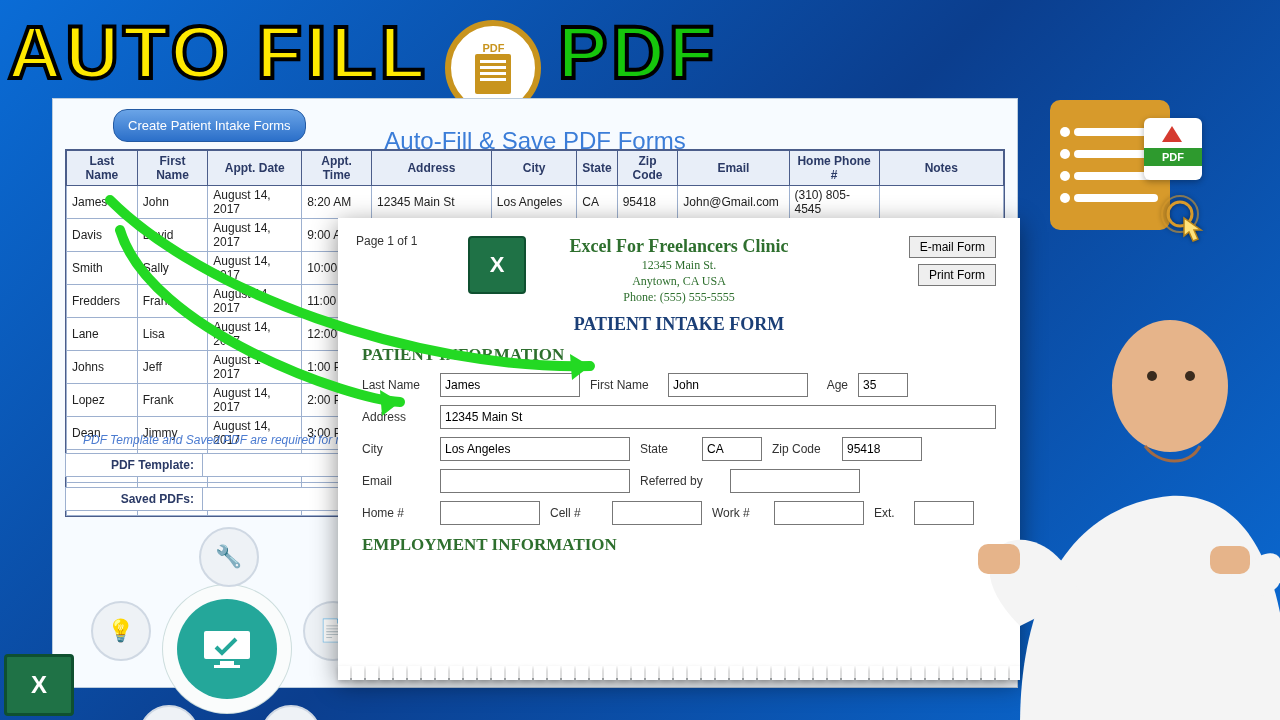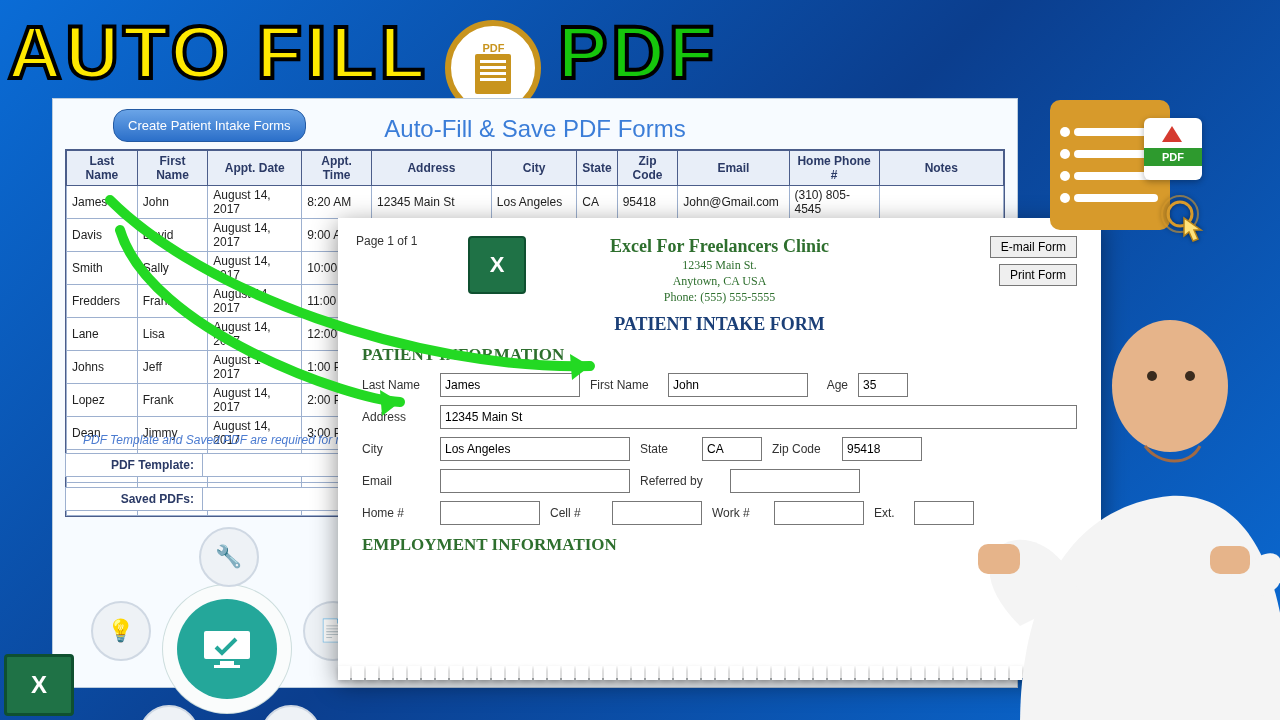--- a/index.html
+++ b/index.html
@@ -8,38 +8,38 @@
 .title-word{display:inline-block;font-size:74px;letter-spacing:4px;-webkit-text-stroke:4px #000;font-weight:900;padding:0 8px}
 .title-yellow{color:#ffe900}
 .title-green{color:#16c60c}
 .pdf-chip{display:inline-flex;align-items:center;justify-content:center;width:84px;height:84px;border-radius:50%;background:#fff;border:6px solid #c8941e;vertical-align:middle;margin:0 4px;position:relative;top:-6px}
 .pdf-chip-inner{display:flex;flex-direction:column;align-items:center}
 .pdf-chip-label{font-size:11px;font-weight:bold;color:#c8941e;background:#fff}
 .pdf-chip-doc{width:36px;height:40px;background:#c8941e;border-radius:2px;position:relative}
 .pdf-chip-doc::before{content:"";position:absolute;top:6px;left:5px;right:5px;height:3px;background:#fff;box-shadow:0 6px 0 #fff,0 12px 0 #fff,0 18px 0 #fff}
 .excel-panel{position:absolute;left:52px;top:98px;width:966px;height:590px;background:#f7fbff;border:1px solid #bcd;padding:0;box-sizing:border-box}
 .excel-inner{position:relative;padding:12px 12px}
-.app-title{color:#3b7dd8;font-size:24px;text-align:center;margin:4px 0 8px 0}
+.app-title{color:#3b7dd8;font-size:24px;text-align:center;margin:16px 0 8px 0}
 .create-btn{position:absolute;left:60px;top:10px;background:linear-gradient(#6aa4e7,#2b6fc9);color:#fff;border:1px solid #245aa3;border-radius:14px;padding:8px 14px;font-size:13px;cursor:pointer}
 .grid{position:absolute;left:12px;top:50px;right:12px;border:1px solid #4b5d8a;font-size:12px;background:#fff}
 .grid table{border-collapse:collapse;width:100%}
 .grid th{background:#e8eef8;border:1px solid #4b5d8a;padding:3px 5px;font-weight:bold;color:#2b3a66}
 .grid td{border:1px solid #9db0cf;padding:2px 5px;color:#222}
 .hint{position:absolute;left:30px;top:334px;color:#4b7bd0;font-style:italic;font-size:12px}
 .path-row{position:absolute;left:12px;right:12px;display:flex;border:1px solid #9db0cf;background:#fff}
 .path-row .lbl{width:120px;text-align:right;padding:4px 8px;border-right:1px solid #9db0cf;font-weight:bold;font-size:12px;color:#2b3a66}
 .path-row .val{flex:1;padding:4px 8px;font-size:12px}
 .path1{top:354px}
 .path2{top:388px}
 .deco-circle{position:absolute;left:24px;top:430px;width:300px;height:240px}
 .deco-circle .hub{position:absolute;left:100px;top:70px;width:100px;height:100px;border-radius:50%;background:#24a79a;display:flex;align-items:center;justify-content:center;box-shadow:0 0 0 14px rgba(255,255,255,.9),0 0 0 15px #cdd;color:#fff}
 .deco-circle .sat{position:absolute;width:56px;height:56px;border-radius:50%;background:#eef2f6;border:2px solid #cfd8e3;display:flex;align-items:center;justify-content:center;color:#5a6b84;font-size:22px}
 .s1{left:122px;top:-2px}.s2{left:226px;top:72px}.s3{left:184px;top:176px}.s4{left:62px;top:176px}.s5{left:14px;top:72px}
 .excel-logo{position:absolute;left:4px;bottom:4px;width:64px;height:56px;background:#1f7246;border-radius:4px;display:flex;align-items:center;justify-content:center;color:#fff;font-weight:bold;font-size:24px;border:3px solid #0f5030}
-.pdf-form{position:absolute;left:338px;top:218px;width:763px;height:460px;background:#fff;box-shadow:0 6px 24px rgba(0,0,0,.45);padding:18px 24px;box-sizing:border-box;font-size:13px;color:#333}
+.pdf-form{position:absolute;left:338px;top:218px;width:682px;height:460px;background:#fff;box-shadow:0 6px 24px rgba(0,0,0,.45);padding:18px 24px;box-sizing:border-box;font-size:13px;color:#333}
 .pdf-form .pg{position:absolute;left:18px;top:16px;font-size:12px}
 .pdf-form .hdr{text-align:center;margin-top:0}
 .clinic-logo{position:absolute;left:130px;top:18px;width:54px;height:54px;background:#1f7246;border-radius:4px;display:flex;align-items:center;justify-content:center;color:#fff;font-weight:bold;font-size:22px;border:2px solid #0f5030}
 .clinic-name{color:#2e6f2e;font-weight:bold;font-family:'Times New Roman',serif;font-size:18px}
 .clinic-sub{color:#2e6f2e;font-family:'Times New Roman',serif;font-size:12px;line-height:1.35}
 .form-title{color:#1b3f77;font-family:'Times New Roman',serif;font-weight:bold;font-size:18px;margin-top:8px}
 .section-title{color:#2e6f2e;font-family:'Times New Roman',serif;font-weight:bold;font-size:17px;text-align:left;margin:10px 0 8px 0}
 .row{display:flex;align-items:center;gap:10px;margin:8px 0}
 .row .lab{min-width:68px;font-size:12px}
 .row .lab.sm{min-width:52px}

